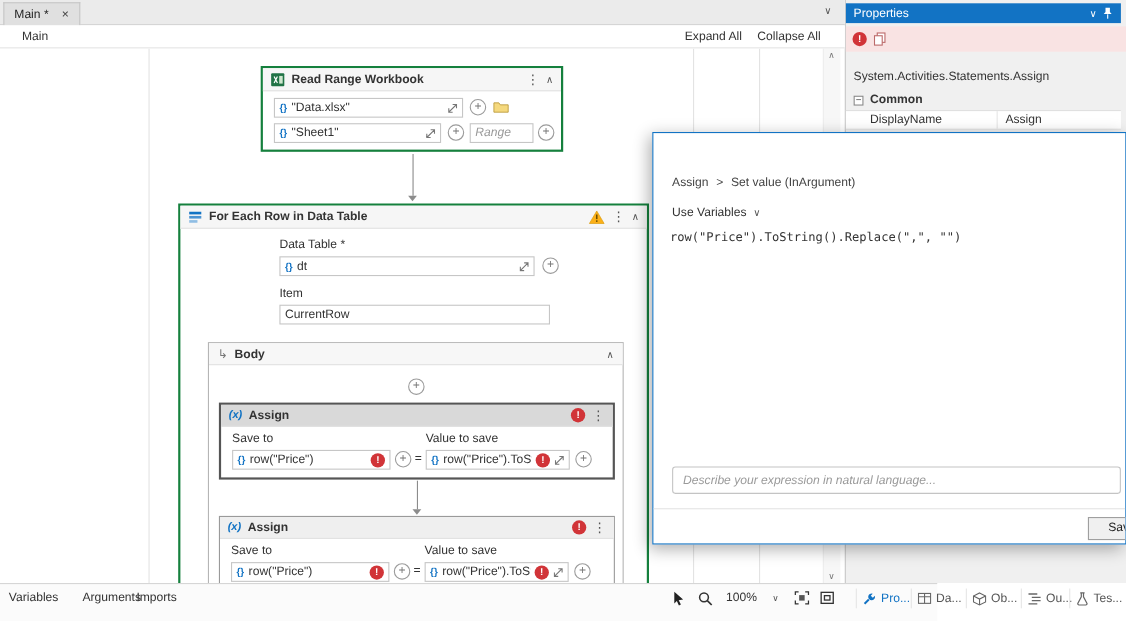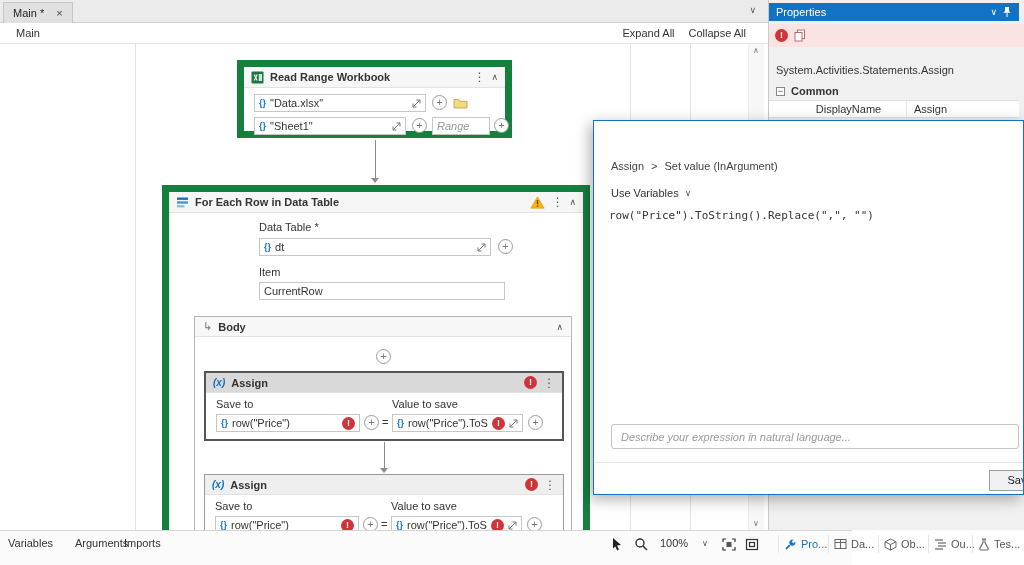--- a/index.html
+++ b/index.html
@@ -8,31 +8,31 @@
             font-family:"Liberation Sans",sans-serif; color:#333; background:#fff; }
 
   
   .tabbar { position:absolute; left:0; top:0; width:768px; height:23px; background:#ebebeb; border-bottom:1px solid #d0d0d0; z-index:5; }
   .tab { position:absolute; left:3px; top:2px; height:21px; display:flex; align-items:center; gap:12px; padding:0 9px;
          background:#e0e0e0; border:1px solid #c6c6c6; border-bottom:none; font-size:11px; color:#222; }
   .tab-close { color:#444; font-size:11px; }
   .tabbar-chev { position:absolute; right:12px; top:5px; font-size:9px; color:#555; }
 
   .crumbbar { position:absolute; left:0; top:23px; width:768px; height:21px; background:#fff; border-bottom:1px solid #e4e4e4; font-size:11px; z-index:5; }
-  .crumb-root { position:absolute; left:16px; top:4px; }
+  .crumb-root { position:absolute; left:0; top:4px;padding-left:20px; }
   .crumb-actions { position:absolute; right:22px; top:4px; display:flex; gap:14px; }
 
   
   .canvas { position:absolute; left:0; top:44px; width:748px; height:486px; background:#fff; overflow:hidden; }
   .guide { position:absolute; top:0; bottom:0; width:1px; background:#e3e3e3; }
   .vscroll { position:absolute; left:748px; top:44px; width:16px; height:486px; background:#f7f7f7; border-left:1px solid #ededed; }
   .vs-up { position:absolute; top:2px; left:4px; font-size:8px; color:#777; }
   .vs-down { position:absolute; bottom:2px; left:4px; font-size:8px; color:#777; }
 
-  .activity { position:absolute; background:#fff; border:7px solid #15803d; }
+  .activity { position:absolute; background:#fff; border:2px solid #15803d; }
   .act-header { position:absolute; left:0; top:0; right:0; height:21px; display:flex; align-items:center; gap:6px; padding:0 7px;
                 background:#f6f6f6; border-bottom:1px solid #e2e2e2; font-size:11px; font-weight:bold; color:#333; }
   .spacer { flex:1; }
   .dots { color:#555; font-size:12px; font-weight:normal; }
   .chev { color:#555; font-size:9px; font-weight:normal; }
   .lbl11 { position:absolute; font-size:11px; color:#333; }
 
   .field { position:absolute; height:18px; border:1px solid #c6c6c6; background:#fff; display:flex; align-items:center;
            padding:0 4px; gap:4px; font-size:11px; color:#333; }
   .braces { color:#1273c4; font-size:9px; font-weight:bold; flex:none; }
@@ -60,21 +60,21 @@
   
   .props { position:absolute; left:768px; top:0; width:256px; height:530px; background:#f0f0f0; border-left:1px solid #c9c9c9; z-index:4; }
   .props-header { position:absolute; left:0; top:3px; width:250px; height:18px; background:#1273c4; color:#fff; display:flex; align-items:center; gap:5px; padding:0 7px; font-size:11px; }
   .chev-w { font-size:9px; color:#fff; }
   .props-err { position:absolute; left:0; top:24px; width:256px; padding:5px 6px; background:#f9e3e3; display:flex; gap:6px; }
   .errtext { width:190px; font-size:10.5px; line-height:1.3; color:#bf3a3a; }
   .props-class { position:absolute; left:7px; top:64px; font-size:11px; color:#333; }
   .props-common { position:absolute; left:7px; top:85px; display:flex; align-items:center; gap:6px; font-size:11px; font-weight:bold; }
   .boxminus { width:9px; height:9px; border:1px solid #888; background:#fff; color:#444; font-size:9px; line-height:7px; text-align:center; font-weight:normal; }
   .props-row { position:absolute; left:0; top:100px; width:250px; height:18px; background:#fff; border-top:1px solid #e0e0e0; border-bottom:1px solid #e0e0e0; display:flex; align-items:center; font-size:11px; }
-  .props-row .plbl { width:137px; padding-left:22px;text-align:center; }
+  .props-row .plbl { width:137px; padding-left:22px; }
   .props-row .pval { flex:1; border-left:1px solid #e6e6e6; padding-left:7px; height:100%; display:flex; align-items:center; }
 
   
   .dialog { position:absolute; left:593px; top:120px; width:431px; height:375px; background:#fff; border:1px solid #1273c4;
             box-shadow:-3px 4px 14px rgba(0,0,0,0.32); z-index:30; overflow:hidden; }
   .dlg-title { position:absolute; left:0; top:0; right:0; height:25px; background:#1273c4; display:flex; align-items:center; gap:8px; padding:0 8px; color:#fff; font-size:12px; }
   .dlg-logo { width:16px; height:16px; border-radius:3px; background:#fff; color:#1273c4; font-size:9px; font-weight:bold; text-align:center; line-height:16px; }
   .dlg-crumb { position:absolute; left:17px; top:39px; display:flex; gap:7px; font-size:11px; color:#444; }
   .dlg-usevars { position:absolute; left:17px; top:66px; display:flex; gap:6px; align-items:center; font-size:11px; color:#333; }
   .dlg-expr { position:absolute; left:15px; top:88px; font-family:"DejaVu Sans Mono",monospace; font-size:11px; color:#333; white-space:pre; }

